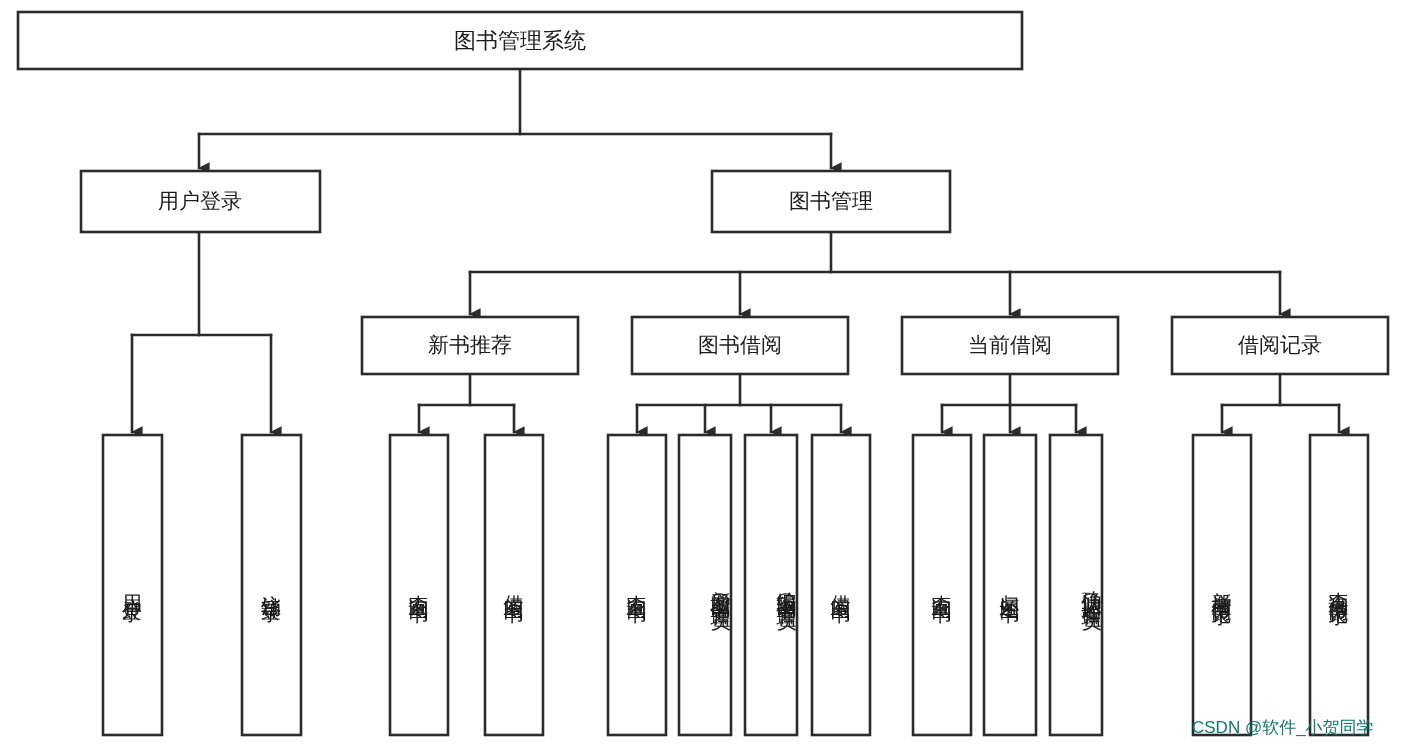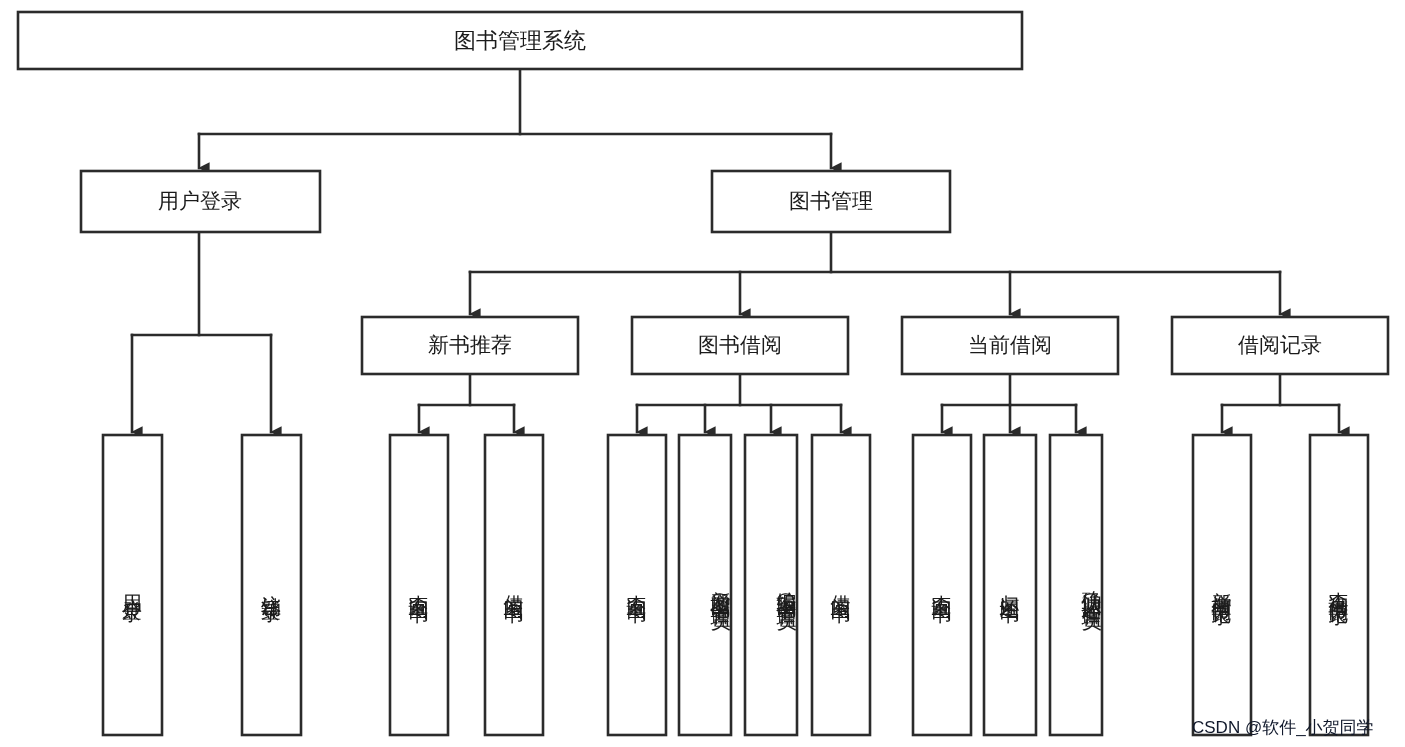--- a/index.html
+++ b/index.html
@@ -64,21 +64,21 @@
     text-align: center;
     pointer-events: none;
     user-select: none;
   }
   .watermark {
     position: absolute;
     left: 1192px;
     top: 716px;
     font-family: "Liberation Sans", "DejaVu Sans", sans-serif;
     font-size: 17px;
-    color: #0f172a;
+    color: #0f766e;
     white-space: nowrap;
     user-select: none;
   }
 </style>
 </head>
 <body>
 
 <div id="diagram-root">
 
   <svg class="diagram-canvas" viewBox="0 0 1405 747">

